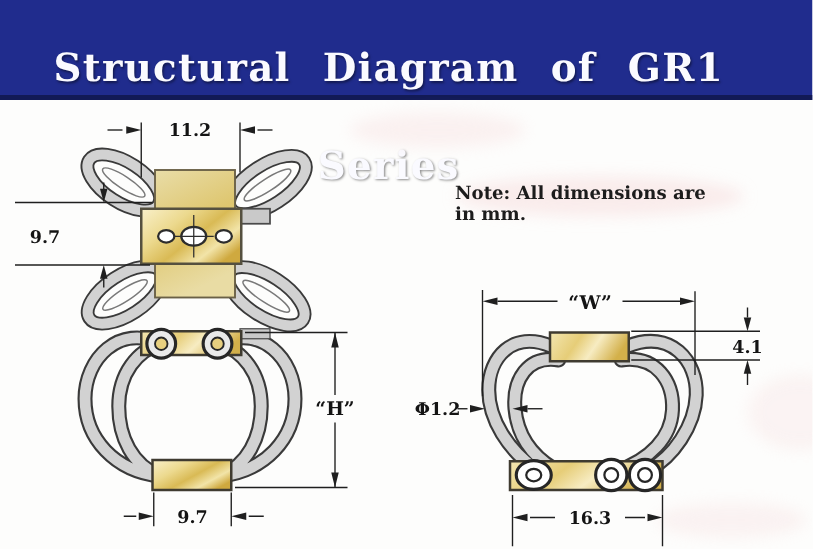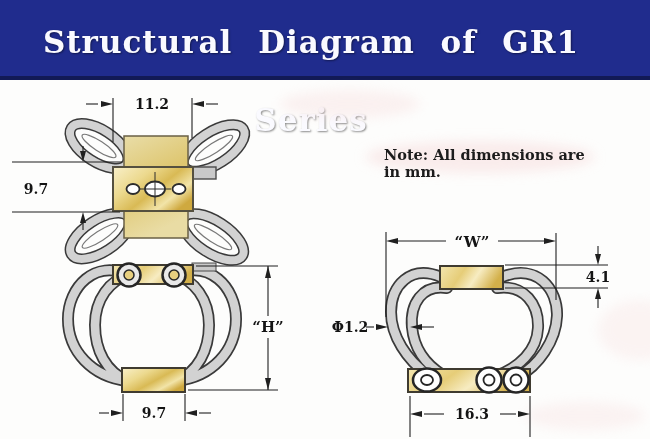--- a/index.html
+++ b/index.html
@@ -5,28 +5,28 @@
   html,body{margin:0;padding:0;}
   body{
     width:650px;height:439px;position:relative;overflow:hidden;
     background:#fdfdfc;font-family:"DejaVu Serif",serif;
   }
   .banner{
     position:absolute;left:0;top:0;width:650px;height:80px;
     background:#202c8d;border-bottom:4px solid #121a56;box-sizing:border-box;
   }
   .banner h1{
-    margin:3px;height:56px;line-height:78px;text-align:center;
+    margin:16px;height:56px;line-height:78px;text-align:center;
     color:#fafaff;font-size:31px;font-weight:bold;letter-spacing:1px;
     word-spacing:0.45em;padding-right:28px;
     text-shadow:1px 1px 2px rgba(0,0,0,0.45);
     font-family:"DejaVu Serif",serif;
   }
   .note{
-    position:absolute;left:384px;top:146px;width:220px;
+    position:absolute;left:364px;top:146px;width:220px;
     color:#1c1c1c;font-size:14.5px;font-weight:bold;
     font-family:"DejaVu Serif",serif;z-index:5;
   }
   svg{position:absolute;left:0;top:0;z-index:2;}
   .dimtxt{font-family:"DejaVu Serif",serif;font-weight:bold;font-size:14px;fill:#141414;}
   .dimtxt-lg{font-family:"DejaVu Serif",serif;font-weight:bold;font-size:15px;fill:#141414;}
   .dline{stroke:#1f1f1f;stroke-width:1.1;fill:none;}
   .arrow{fill:#1f1f1f;stroke:none;}
   .wire-dark{stroke:#3a3a3a;stroke-width:12;fill:none;stroke-linecap:round;stroke-linejoin:round;}
   .wire-gray{stroke:#d2d2d2;stroke-width:8.6;fill:none;stroke-linecap:round;stroke-linejoin:round;}

